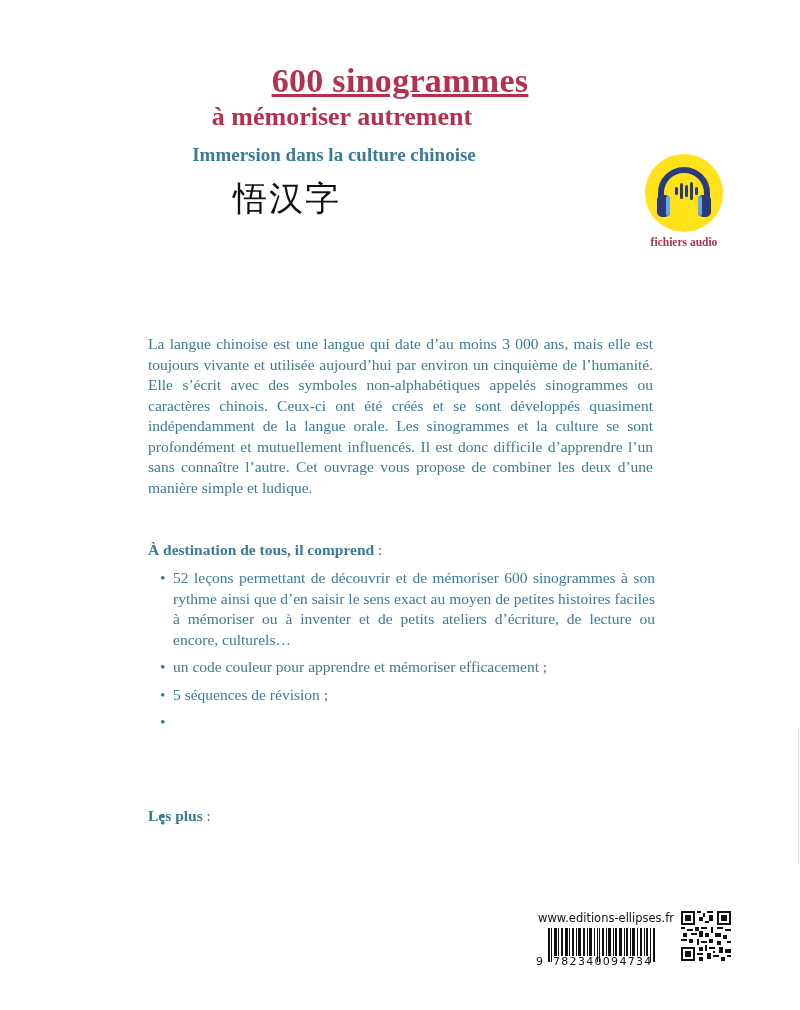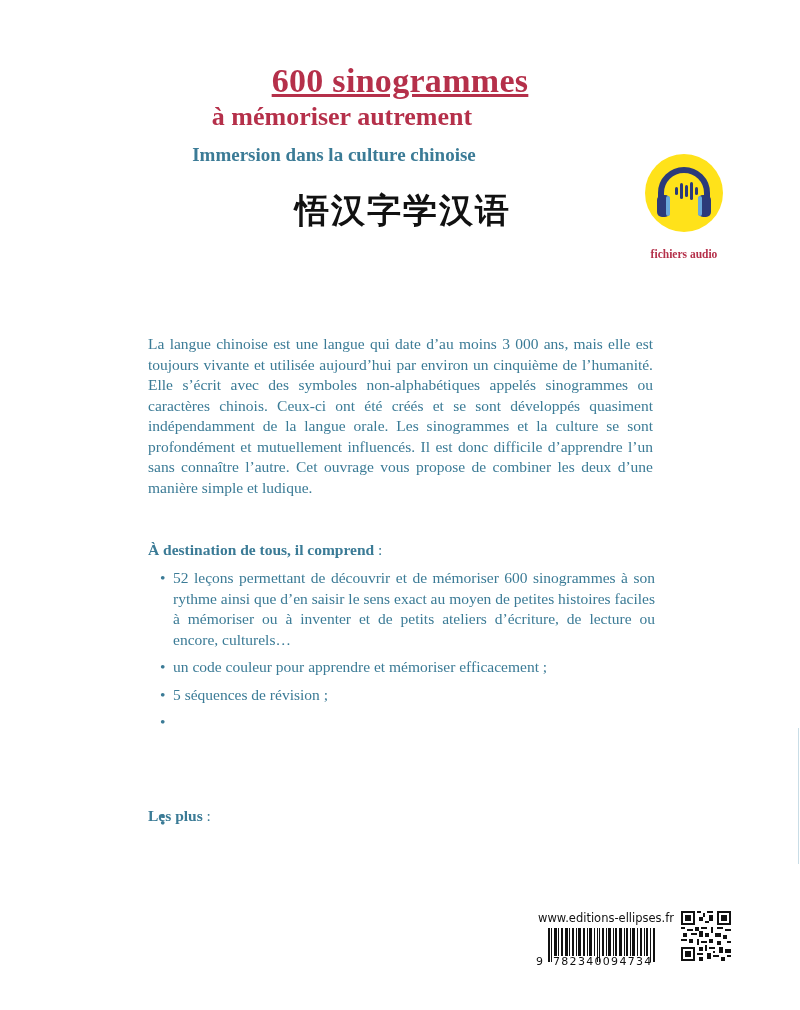--- a/index.html
+++ b/index.html
@@ -44,50 +44,50 @@
       left: 0;
       width: 668px;
       text-align: center;
       color: #3b7b96;
       font-family: "Liberation Serif", serif;
       font-weight: bold;
       font-size: 19px;
     }
     .chinese-row {
       position: absolute;
-      top: 188px;
+      top: 176px;
       left: 233px;
       width: 340px;
       display: flex;
-      justify-content: center;
+      justify-content: flex-start;
       font-size: 34px;
       color: #111111;
       font-family: "DejaVu Sans", sans-serif;
-      font-weight: bold;
+      font-weight: normal;
       letter-spacing: 2px;
     }
     .audio-badge {
       position: absolute;
       top: 154px;
       left: 645px;
       width: 78px;
       text-align: center;
     }
     .audio-circle {
       width: 78px;
       height: 78px;
       border-radius: 50%;
       background: #ffe21a;
       display: flex;
       align-items: center;
       justify-content: center;
       margin: 0 auto;
     }
     .audio-label {
-      margin-top: 16px;
+      margin-top: 4px;
       font-family: "Liberation Serif", serif;
       font-weight: bold;
       font-size: 11.5px;
       color: #b5304a;
       white-space: nowrap;
       margin-left: -10px;
       margin-right: -10px;
     }
     .body-text {
       position: absolute;
@@ -173,21 +173,20 @@
 <body>
 
 <div>
 
   <div class="title-main">600 sinogrammes</div>
   <div class="title-sub">à mémoriser autrement</div>
   <div class="subtitle">Immersion dans la culture chinoise</div>
 
   <div class="chinese-row">
     <span>悟汉字</span>
-    <span>学汉语</span>
   </div>
 
   <div class="audio-badge">
     <div class="audio-circle">
       <svg width="62" height="56" viewBox="0 0 62 56">
         <path d="M8 38 V28 A23 23 0 0 1 54 28 V38" fill="none" stroke="#2b3a7a" stroke-width="6" stroke-linecap="round"></path>
         <rect x="4" y="30" width="13" height="22" rx="5" fill="#2b3a7a"></rect>
         <rect x="45" y="30" width="13" height="22" rx="5" fill="#2b3a7a"></rect>
         <rect x="13" y="31" width="4" height="20" rx="2" fill="#6aa9dc"></rect>
         <rect x="45" y="31" width="4" height="20" rx="2" fill="#6aa9dc"></rect>

